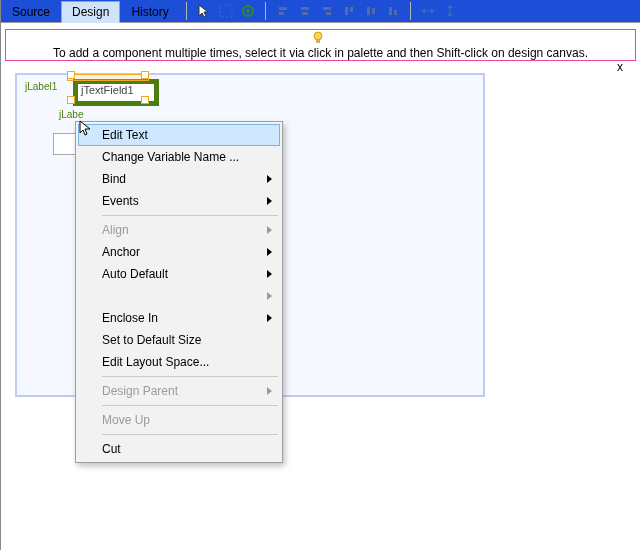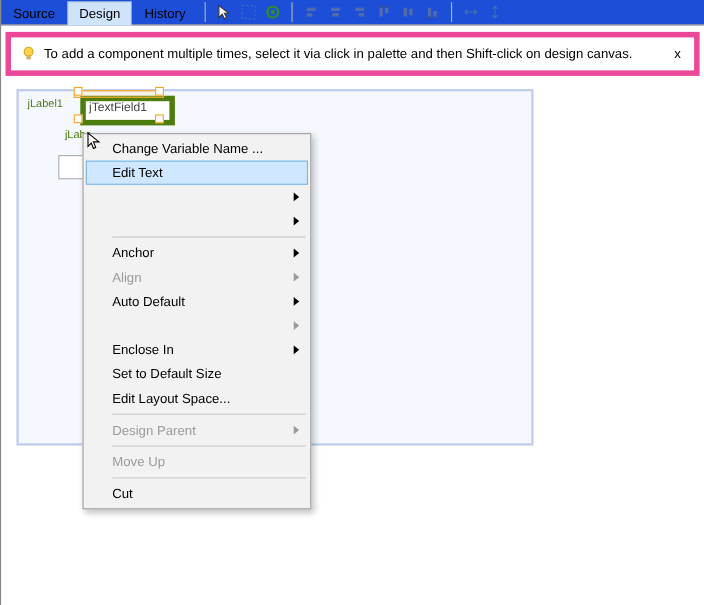--- a/index.html
+++ b/index.html
@@ -6,21 +6,21 @@
   .root{width:640px;height:550px;position:relative;overflow:hidden;border-left:1px solid #888; box-sizing:border-box;}
   
   .tabstrip{display:flex;align-items:center;height:22px;border-bottom:1px solid #9a9a9a;background:#1d4ed8;}
   .tab{padding:3px 10px;border:1px solid transparent;border-bottom:none;cursor:default;}
   .tab.active{background:#cfe4fa;border:1px solid #7ea7d8;border-bottom:1px solid #cfe4fa;margin-bottom:-1px;}
   .vsep{width:1px;height:18px;background:#b5b5b5;margin:0 6px;}
   .tool-ico{width:16px;height:16px;margin:0 3px;display:inline-block;}
   .tool-ico svg{width:16px;height:16px;display:block;}
   .tool-ico.faded{opacity:0.5;}
   
-  .tipbar{display:flex;align-items:center;height:30px;border:5px solid #ec4899;margin:6px 4px;padding:0 8px;background:#fff;}
+  .tipbar{display:flex;align-items:center;height:30px;border:1px solid #ec4899;margin:6px 4px;padding:0 8px;background:#fff;flex-direction:column;}
   .bulb{width:16px;height:16px;margin-right:6px;}
   .tip-x{margin-left:auto;padding:0 4px;cursor:default;}
   
   .canvas-wrap{position:relative;margin:12px 0 0 14px;}
   .panel{width:466px;height:320px;border:2px solid #bfccf0;background:#f6f8ff;position:relative;}
   .jlabel{position:absolute;font-size:10px;color:#4d7c0f;}
   .jlabel.l1{left:8px;top:6px;}
   .jlabel.l2{left:8px;top:34px;margin-left:34px;}
   .jtf{position:absolute;left:56px;top:4px;width:70px;height:17px;border:5px solid #4d7c0f;background:#fff;font-size:11px;padding:0 3px;color:#444;}
   .small-box{position:absolute;left:36px;top:58px;width:22px;height:20px;border:1px solid #aaa;background:#fff;}
@@ -143,39 +143,41 @@
 
       <div class="sel hz" style="left:50px;top:-1px;"></div>
       <div class="handle" style="left:50px;top:-4px;"></div>
       <div class="handle" style="left:124px;top:-4px;"></div>
       <div class="handle" style="left:50px;top:21px;"></div>
       <div class="handle" style="left:124px;top:21px;"></div>
     </div>
   </div>
 
   <div class="ctxmenu" id="ctx">
-      <div class="mi">
-        <span class="lbl">Change Variable Name ...</span>
-      </div>
       <div class="mi hover">
         <span class="lbl">Edit Text</span>
       </div>
       <div class="mi">
-        <span class="arr"></span>
-      </div>
-      <div class="mi">
-        <span class="arr"></span>
-      </div>
-      <div class="msep"></div>
+        <span class="lbl">Change Variable Name ...</span>
+      </div>
+      <div class="mi">
+        <span class="lbl">Bind</span>
+        <span class="arr"></span>
+      </div>
+      <div class="mi">
+        <span class="lbl">Events</span>
+        <span class="arr"></span>
+      </div>
+      <div class="msep"></div>
+      <div class="mi disabled">
+        <span class="lbl">Align</span>
+        <span class="arr"></span>
+      </div>
       <div class="mi">
         <span class="lbl">Anchor</span>
-        <span class="arr"></span>
-      </div>
-      <div class="mi disabled">
-        <span class="lbl">Align</span>
         <span class="arr"></span>
       </div>
       <div class="mi">
         <span class="lbl">Auto Default</span>
         <span class="arr"></span>
       </div>
       <div class="mi disabled">
         <span class="arr"></span>
       </div>
       <div class="mi">

